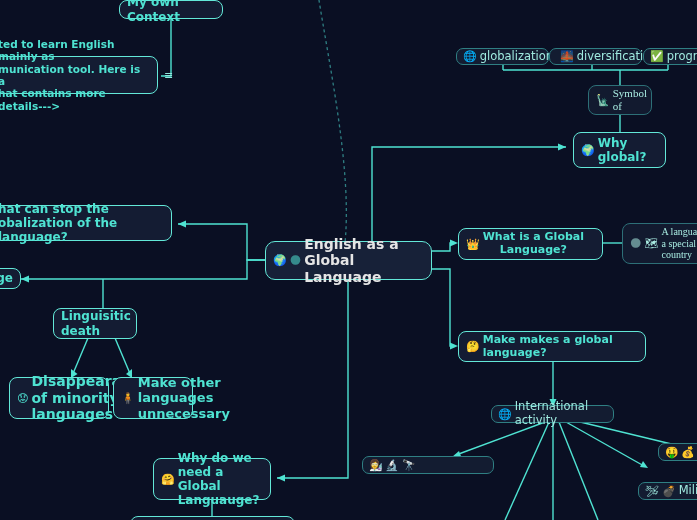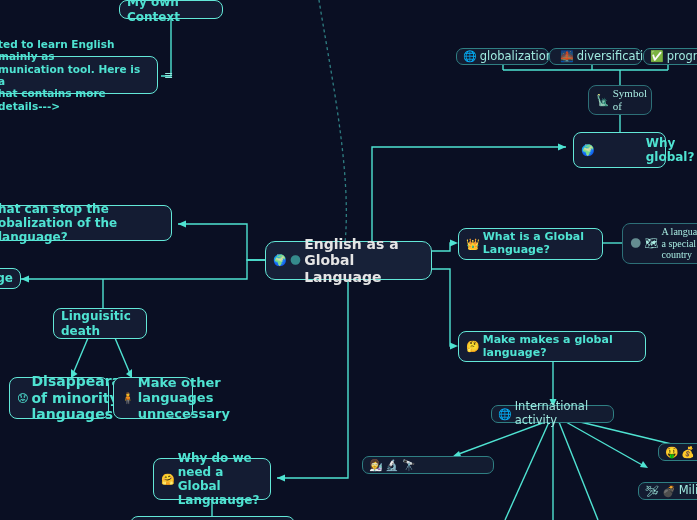--- a/index.html
+++ b/index.html
@@ -152,21 +152,21 @@
     <span class="emo">🌍</span>
     <span class="emo" style="opacity:.55;">🌑</span>
     <span class="txt" style="white-space:pre-line;">English as a
 Global Language</span>
   </div>
 
   <div class="node bold" style="left:-22px;top:268px;width:43px;height:21px;justify-content:flex-end;">
     <span class="txt f12">age</span>
   </div>
 
-  <div class="node bold" style="left:53px;top:308px;width:94px;height:31px;">
+  <div class="node bold" style="left:53px;top:308px;width:84px;height:31px;">
     <span class="txt f12" style="white-space:pre-line;">Linguisitic
 death</span>
   </div>
 
   <div class="node bold" style="left:9px;top:377px;width:100px;height:42px;">
     <span class="emo">😟</span>
     <span class="txt" style="white-space:pre-line;font-size:14px;">Disappearance
 of minority
 languages</span>
   </div>
@@ -204,27 +204,27 @@
   </div>
 
   <div class="node plain" style="left:588px;top:85px;width:64px;height:30px;">
     <span class="emo">🗽</span>
     <span class="txt f11" style="white-space:pre-line;">Symbol
 of</span>
   </div>
 
   <div class="node bold" style="left:573px;top:132px;width:93px;height:36px;">
     <span class="emo">🌍</span>
-    <span class="txt f12" style="white-space:pre-line;margin-left:48px;">Why
+    <span class="txt f12" style="white-space:pre-line;">Why
 global?</span>
   </div>
 
   <div class="node bold" style="left:458px;top:228px;width:145px;height:32px;">
     <span class="emo">👑</span>
-    <span class="txt f11" style="white-space:pre-line;">What is a Global
+    <span class="txt f11" style="white-space:pre-line;text-align:center;">What is a Global
 Language?</span>
   </div>
 
   <div class="node plain" style="left:622px;top:223px;width:92px;height:41px;">
     <span class="emo" style="opacity:.55;">🌑</span>
     <span class="emo">🗺</span>
     <span class="txt" style="white-space:pre-line;font-size:10px;">A langua
 a special
 country</span>
   </div>

